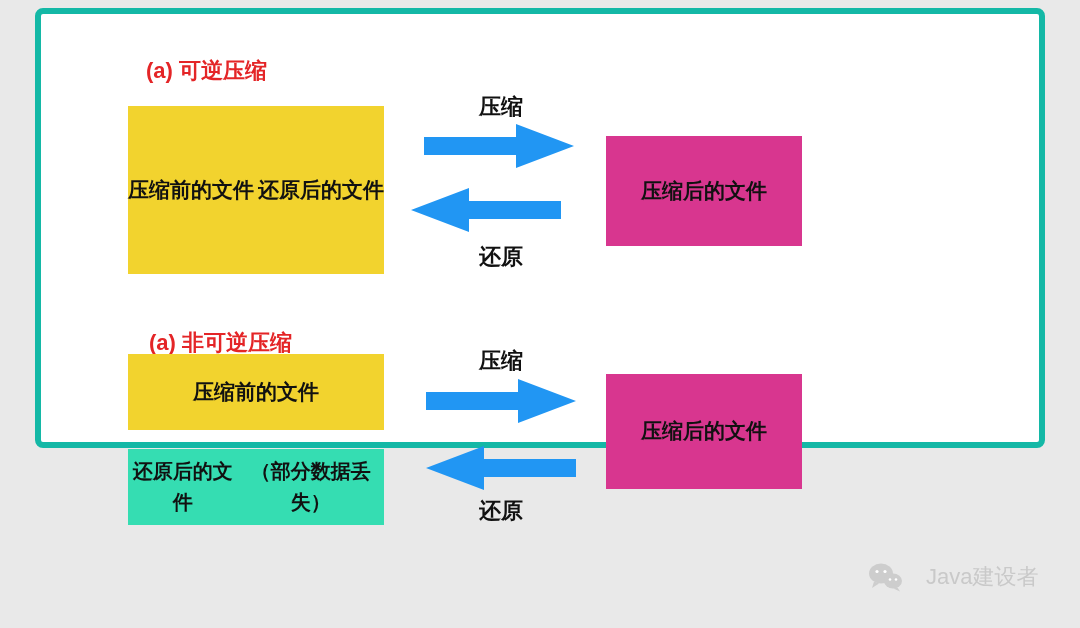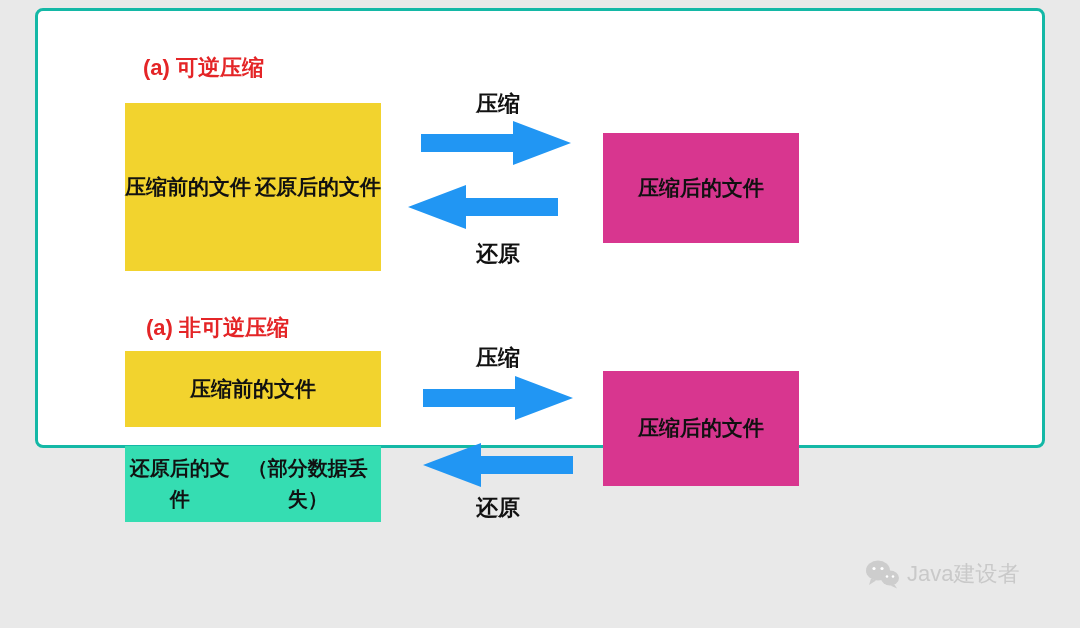--- a/index.html
+++ b/index.html
@@ -9,21 +9,21 @@
     position: relative;
     background: #e9e9e9;
     font-family: "Liberation Sans", sans-serif;
     overflow: hidden;
   }
   .canvas {
     position: absolute;
     left: 35px; top: 8px;
     width: 1010px; height: 440px;
     background: #ffffff;
-    border: 3px solid #14b8a6;
+    border: 6px solid #14b8a6;
     border-radius: 8px;
     box-sizing: border-box;
   }
   .abs { position: absolute; }
   .section-label {
     font-weight: bold;
     font-size: 22px;
     color: var(--red, #e42527);
     white-space: nowrap;
   }
@@ -49,21 +49,21 @@
     text-align: center;
     width: 150px;
     white-space: nowrap;
   }
   .arrow svg { display: block; }
   .arrow-fill { fill: var(--blue, #2196f3); }
   .line { line-height: 1.55; }
   .watermark {
     display: flex;
     align-items: center;
-    gap: 8px;
+    gap: 24px;
     color: #c9c9c9;
     font-size: 22px;
     white-space: nowrap;
   }
 </style>
 </head>
 <body>
 
 <div class="canvas">
 
@@ -87,21 +87,21 @@
       <polygon class="arrow-fill" points="150,13 58,13 58,0 0,22 58,44 58,31 150,31"></polygon>
     </svg>
   </div>
 
   <div class="abs arrow-label" style="left:385px; top:228px;">还原</div>
 
   <div class="abs box box-pink" style="left:565px; top:122px; width:196px; height:110px;">
     <div class="line">压缩后的文件</div>
   </div>
 
-  <div class="abs section-label" style="left:108px; top:302px;">(a) 非可逆压缩</div>
+  <div class="abs section-label" style="left:108px; top:314px;">(a) 非可逆压缩</div>
 
   <div class="abs box box-yellow" style="left:87px; top:340px; width:256px; height:76px;">
     <div class="line">压缩前的文件</div>
   </div>
 
   <div class="abs arrow-label" style="left:385px; top:332px;">压缩</div>
 
   <div class="abs arrow" style="left:385px; top:365px;">
     <svg width="150" height="44" viewBox="0 0 150 44" aria-hidden="true">
       <polygon class="arrow-fill" points="0,13 92,13 92,0 150,22 92,44 92,31 0,31"></polygon>

